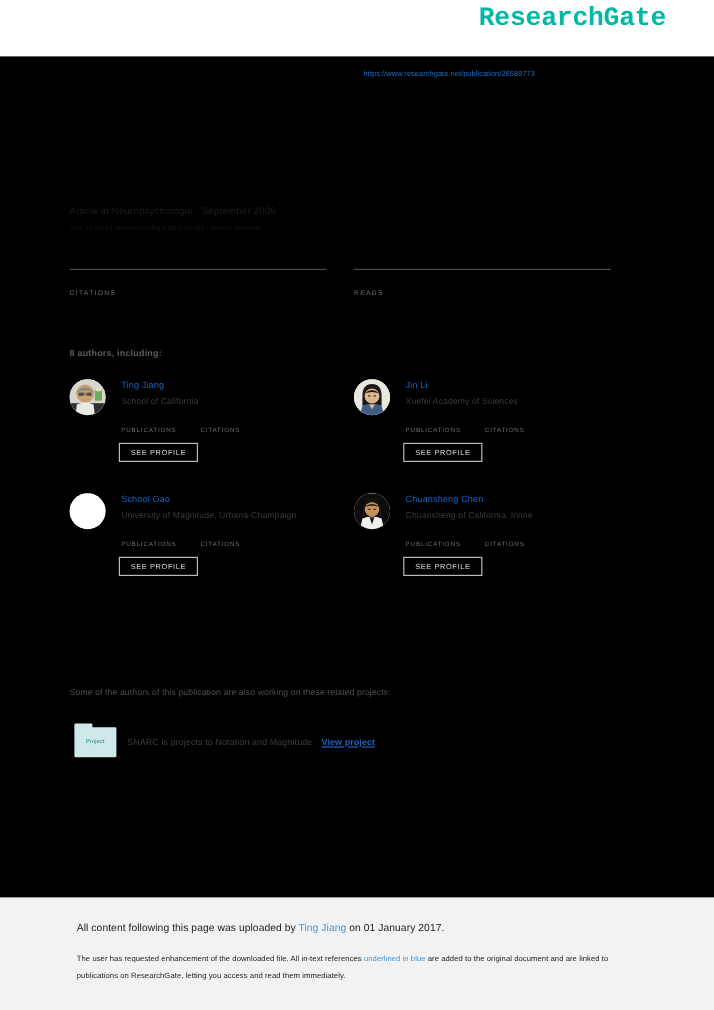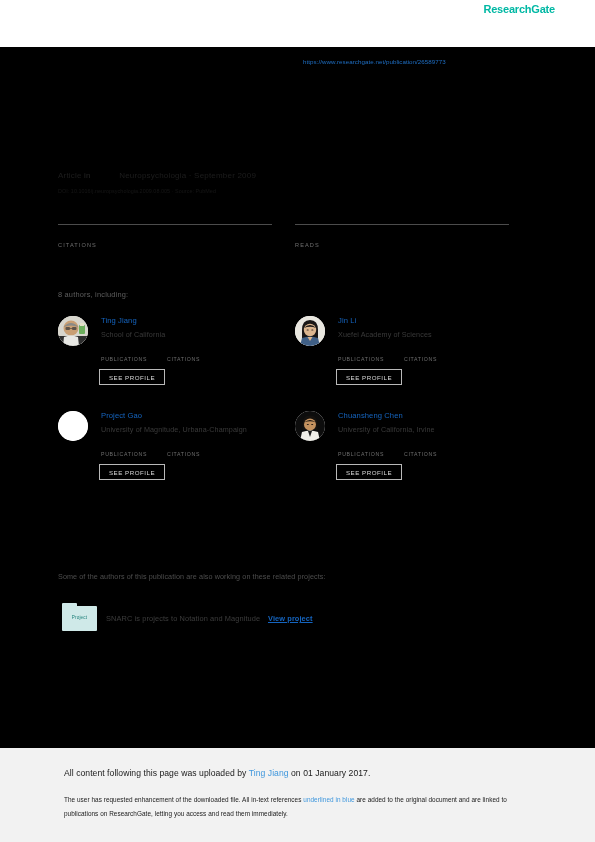--- a/index.html
+++ b/index.html
@@ -28,23 +28,23 @@
     position: absolute;
     left: 0; top: 47px;
     width: 595px; height: 701px;
     background: #000000;
   }
 
   
   .rg-logo {
     position: absolute;
     right: 40px; top: 3px;
-    font-family: Liberation Sans, sans-serif;
+    font-family: Liberation Mono, monospace;
     font-weight: bold;
-    font-size: 11px;
+    font-size: 22px;
     letter-spacing: -0.2px;
     color: #00b8a4;
     white-space: nowrap;
   }
 
   
   .pub-url {
     position: absolute;
     left: 303px; top: 58px;
     font-size: 6.2px;
@@ -57,21 +57,21 @@
   .article-meta {
     position: absolute;
     left: 58px; top: 171px;
     font-size: 8px;
     color: #1d1d1d;
     white-space: nowrap;
     letter-spacing: 0.2px;
   }
   .article-meta .kind { color: #1d1d1d; }
   .article-meta .in { color: #242424; }
-  .article-meta .venue { color: #1d1d1d; margin-left: 26px; }
+  .article-meta .venue { color: #1d1d1d; }
 
   .article-doi {
     position: absolute;
     left: 58px; top: 188px;
     font-size: 5.4px;
     color: #161616;
     white-space: nowrap;
     letter-spacing: 0.05px;
   }
 
@@ -98,20 +98,21 @@
   #stats-citations { left: 58px; top: 224px; }
   #stats-reads { left: 295px; top: 224px; }
 
   
   .authors-heading {
     position: absolute;
     left: 58px; top: 290px;
     font-size: 7.4px;
     color: #5e5e5e;
     letter-spacing: 0.2px;
+    font-weight: bold;
   }
 
   .author-card { position: absolute; width: 225px; }
   #author-0 { left: 58px; top: 313px; }
   #author-1 { left: 295px; top: 313px; }
   #author-2 { left: 58px; top: 408px; }
   #author-3 { left: 295px; top: 408px; }
 
   .avatar {
     position: absolute;
@@ -354,21 +355,21 @@
   </div>
   <div class="see-profile">SEE PROFILE</div>
 </div>
 
 <div class="author-card" id="author-2">
   <div class="avatar">
     <svg width="30" height="30" viewBox="0 0 30 30">
       <circle cx="15" cy="15" r="15" fill="#ffffff"></circle>
     </svg>
   </div>
-  <div class="author-name">Project Gao</div>
+  <div class="author-name">School Gao</div>
   <div class="author-affil">University of Magnitude, Urbana-Champaign</div>
   <div class="metric-row">
     <div class="metric pubs">
       <div class="metric-num"></div>
       <div class="metric-label">PUBLICATIONS</div>
     </div>
     <div class="metric cites">
       <div class="metric-num"></div>
       <div class="metric-label">CITATIONS</div>
     </div>
@@ -383,21 +384,21 @@
       <path d="M7.5 13 Q7.5 4.5 15 4.5 Q22.5 4.5 22.5 13 L22.5 19 L7.5 19Z" fill="#15120f"></path>
       <circle cx="15" cy="13.5" r="6" fill="#c4925f"></circle>
       <path d="M9 11.5 Q15 6.5 21 11.5 Q15 9 9 11.5Z" fill="#15120f"></path>
       <rect x="11.8" y="13" width="2" height="1" rx="0.5" fill="#2e2218"></rect>
       <rect x="16.2" y="13" width="2" height="1" rx="0.5" fill="#2e2218"></rect>
       <path d="M7 21 Q15 18 23 21 L25 30 L5 30Z" fill="#f0efe9"></path>
       <path d="M13 20 L15 26 L17 20 Z" fill="#1d1d1d"></path>
     </svg>
   </div>
   <div class="author-name">Chuansheng Chen</div>
-  <div class="author-affil">University of California, Irvine</div>
+  <div class="author-affil">Chuansheng of California, Irvine</div>
   <div class="metric-row">
     <div class="metric pubs">
       <div class="metric-num"></div>
       <div class="metric-label">PUBLICATIONS</div>
     </div>
     <div class="metric cites">
       <div class="metric-num"></div>
       <div class="metric-label">CITATIONS</div>
     </div>
   </div>

